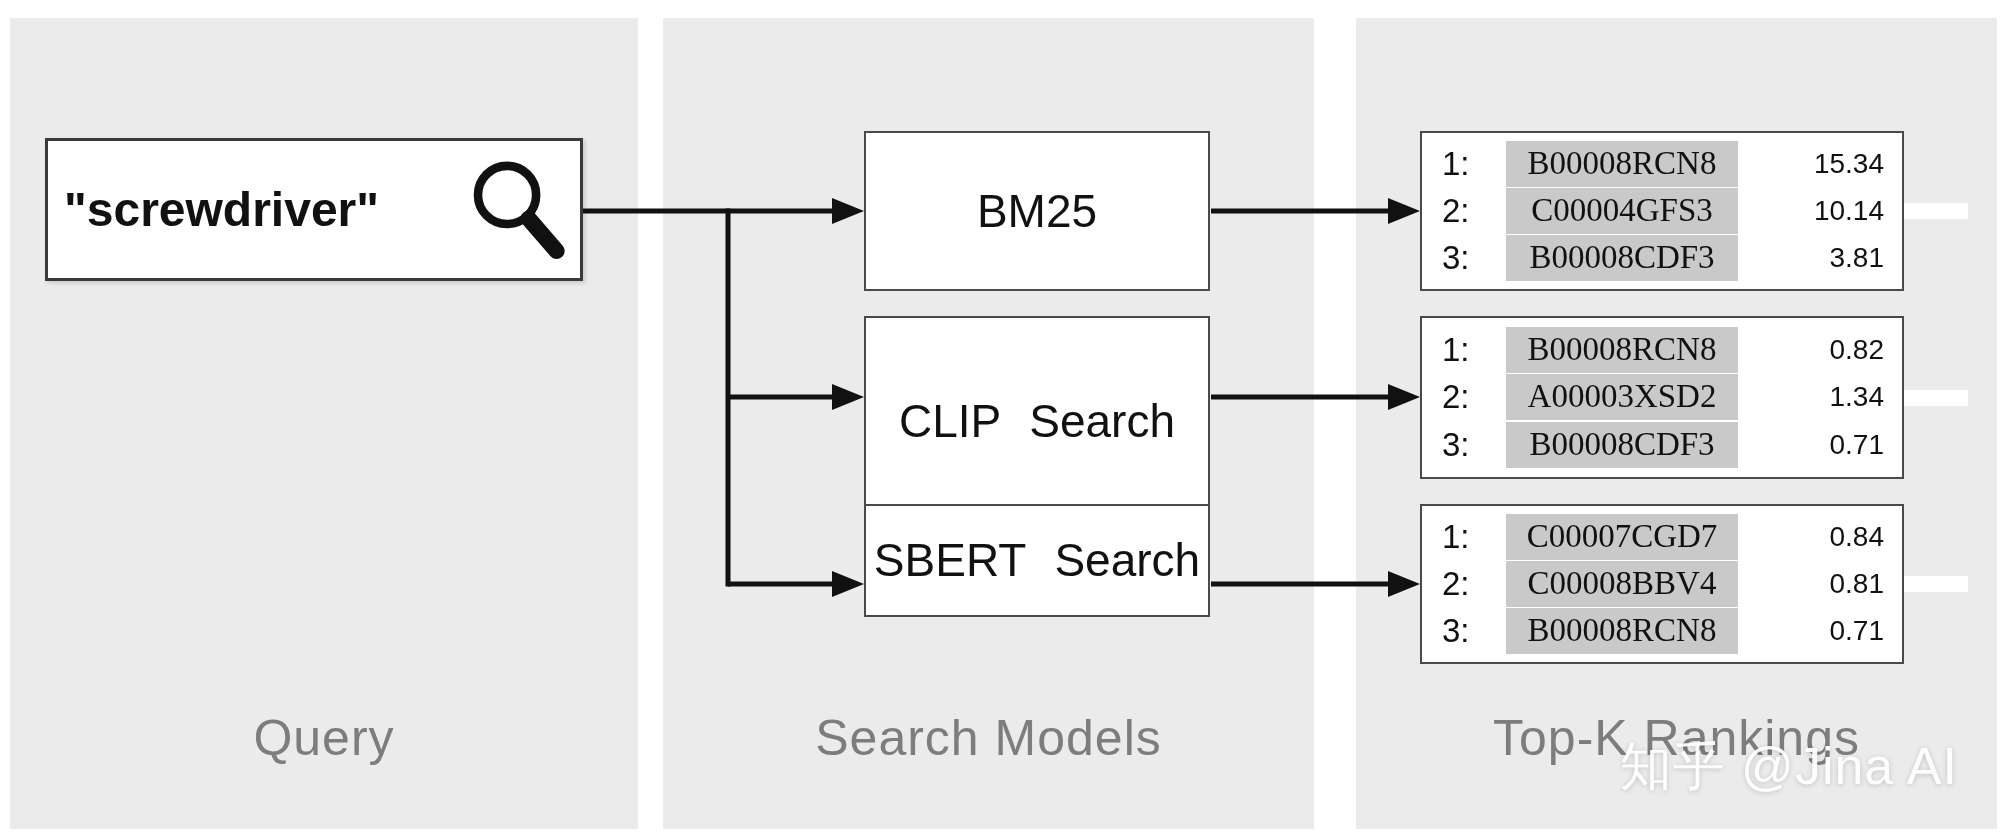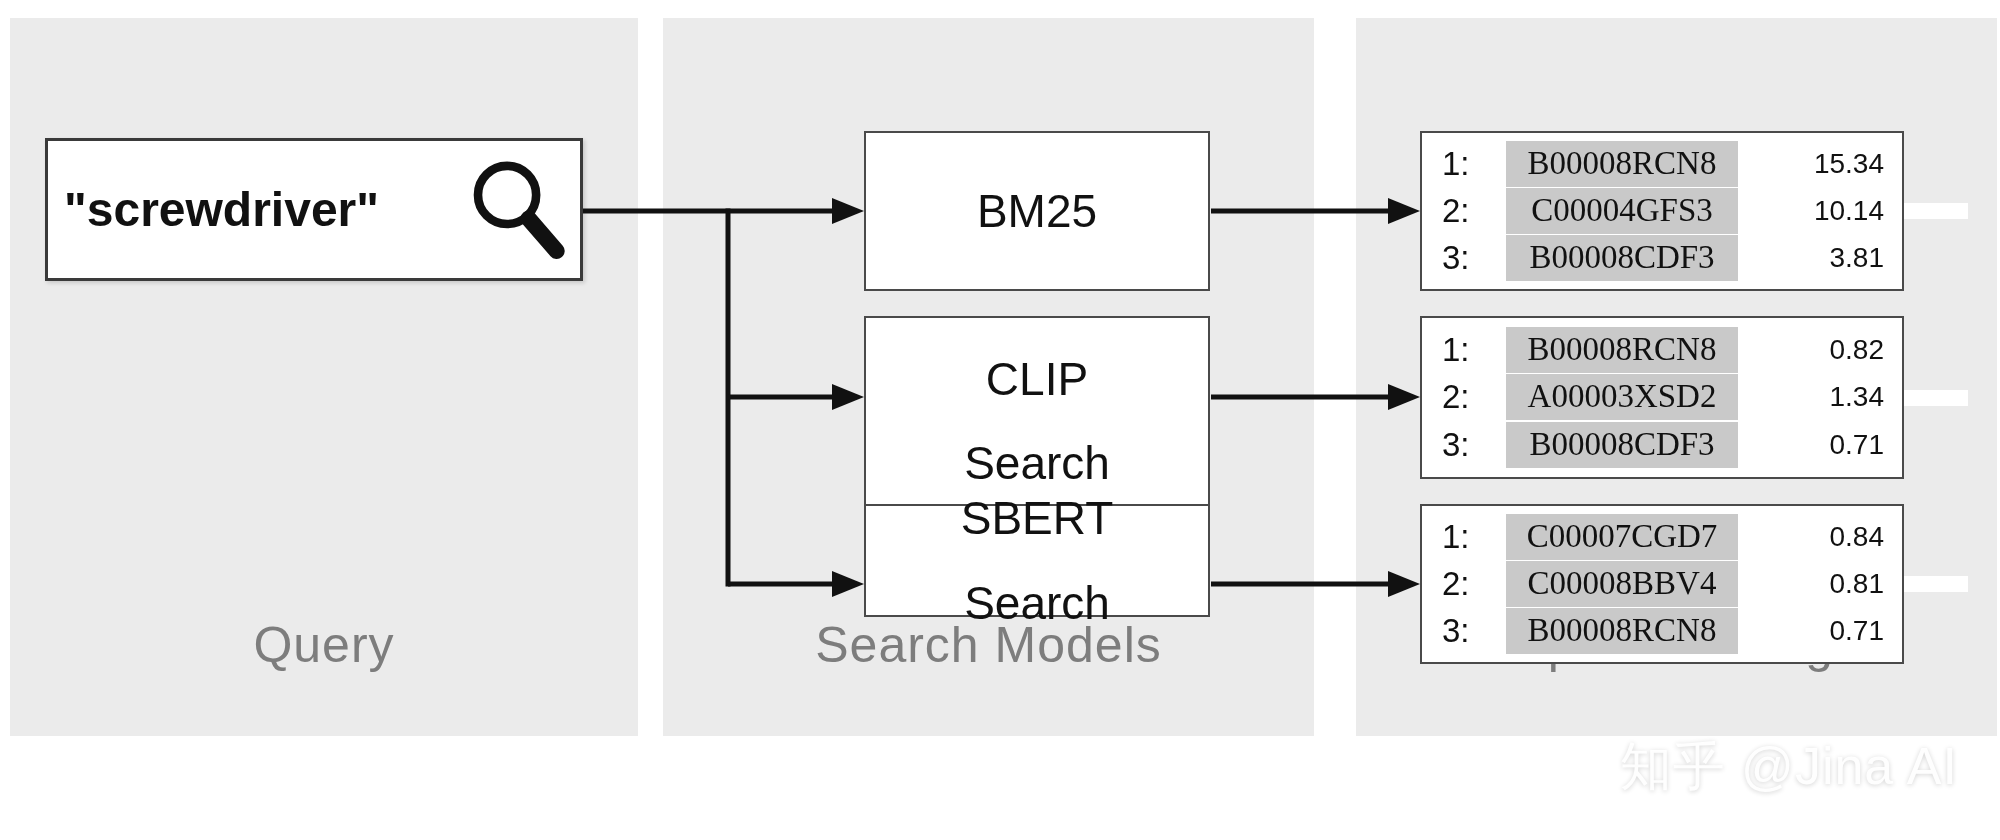--- a/index.html
+++ b/index.html
@@ -8,21 +8,21 @@
     position: relative;
     background: #ffffff;
     font-family: "Liberation Sans", sans-serif;
     overflow: hidden;
     color: #111;
   }
 
   .panel {
     position: absolute;
     top: 18px;
-    height: 718px;
+    height: 811px;
     background: #ebebeb;
   }
   .panel-query    { left: 10px;   width: 628px; }
   .panel-models   { left: 663px;  width: 651px; }
   .panel-rankings { left: 1356px; width: 641px; }
 
   .panel-label {
     position: absolute;
     bottom: 62px;
     left: 0;
@@ -60,21 +60,21 @@
   }
 
   
   .model-box {
     position: absolute;
     left: 864px;
     width: 346px;
     background: #ffffff;
     border: 2px solid #4a4a4a;
     display: flex;
-    flex-direction: column;
+    flex-direction: row;
     align-items: center;
     justify-content: center;
     text-align: left;
     font-size: 46px;
     line-height: 1.22;
     gap: 28px;
   }
   .model-bm25  { top: 131px; height: 160px; }
   .model-clip  { top: 316px; height: 210px; }
   .model-sbert { top: 504px; height: 113px; }

